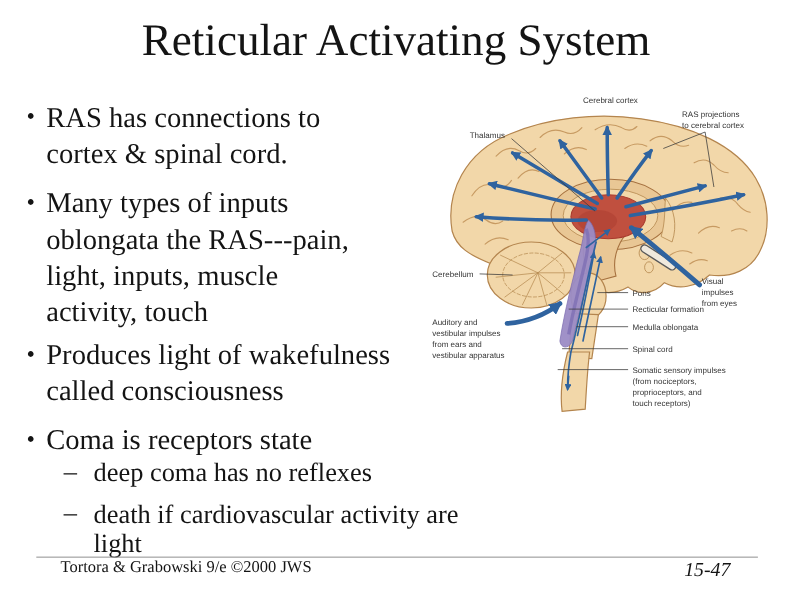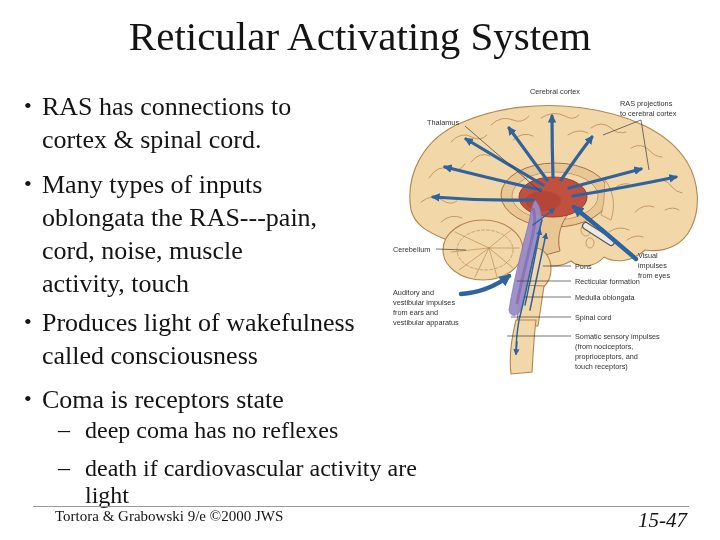--- a/index.html
+++ b/index.html
@@ -9,21 +9,21 @@
   .title{position:absolute;top:12px;left:0;width:720px;text-align:center;
          font-size:41px;font-weight:400;letter-spacing:0px;white-space:nowrap;}
   .bullet{position:absolute;font-size:26px;line-height:33px;}
   .bullet .marker{position:absolute;left:2px;top:-1px;font-size:22px;}
   .bullet .lines{margin-left:20px;}
   .sub{position:absolute;font-size:24px;line-height:27px;}
   .sub .marker{position:absolute;left:0;top:-1px;}
   .sub .lines{margin-left:27px;}
   .footer-rule{position:absolute;top:506px;left:33px;width:656px;height:1px;background:#9a9a9a;}
   .footer-credit{position:absolute;top:508px;left:55px;font-size:15px;}
-  .footer-page{position:absolute;top:508px;left:638px;font-size:21px;font-style:italic;}
+  .footer-page{position:absolute;top:508px;left:622px;font-size:18px;font-style:italic;}
   .diagram{position:absolute;left:383px;top:80px;}
   
   .br-fill{fill:var(--brain-tan);stroke:var(--brain-outline);stroke-width:1.1;}
   .band{fill:var(--inner-band);stroke:#a6713f;stroke-width:1;}
   .inner2{fill:var(--brain-tan);stroke:#b98e55;stroke-width:0.8;}
   .g{fill:none;stroke:var(--gyri-line);stroke-width:1;stroke-linecap:round;}
   .gt{fill:none;stroke:#b98e55;stroke-width:0.7;stroke-linecap:round;}
   .thal{fill:var(--thalamus-red);stroke:var(--thalamus-dark);stroke-width:1;}
   .thal-sh{fill:var(--thalamus-dark);opacity:0.45;}
   .ret{fill:var(--reticular-purple);stroke:#7a6aae;stroke-width:0.7;opacity:0.95;}
@@ -50,21 +50,21 @@
       <div>RAS has connections to</div>
       <div>cortex &amp; spinal cord.</div>
     </div>
   </div>
 
   <div class="bullet" style="left:22px;top:168px;">
     <span class="marker">•</span>
     <div class="lines">
       <div>Many types of inputs</div>
       <div>oblongata the RAS---pain,</div>
-      <div>cord, noise, muscle</div>
+      <div>light, inputs, muscle</div>
       <div>activity, touch</div>
     </div>
   </div>
 
   <div class="bullet" style="left:22px;top:306px;">
     <span class="marker">•</span>
     <div class="lines">
       <div>Produces light of wakefulness</div>
       <div>called consciousness</div>
     </div>

